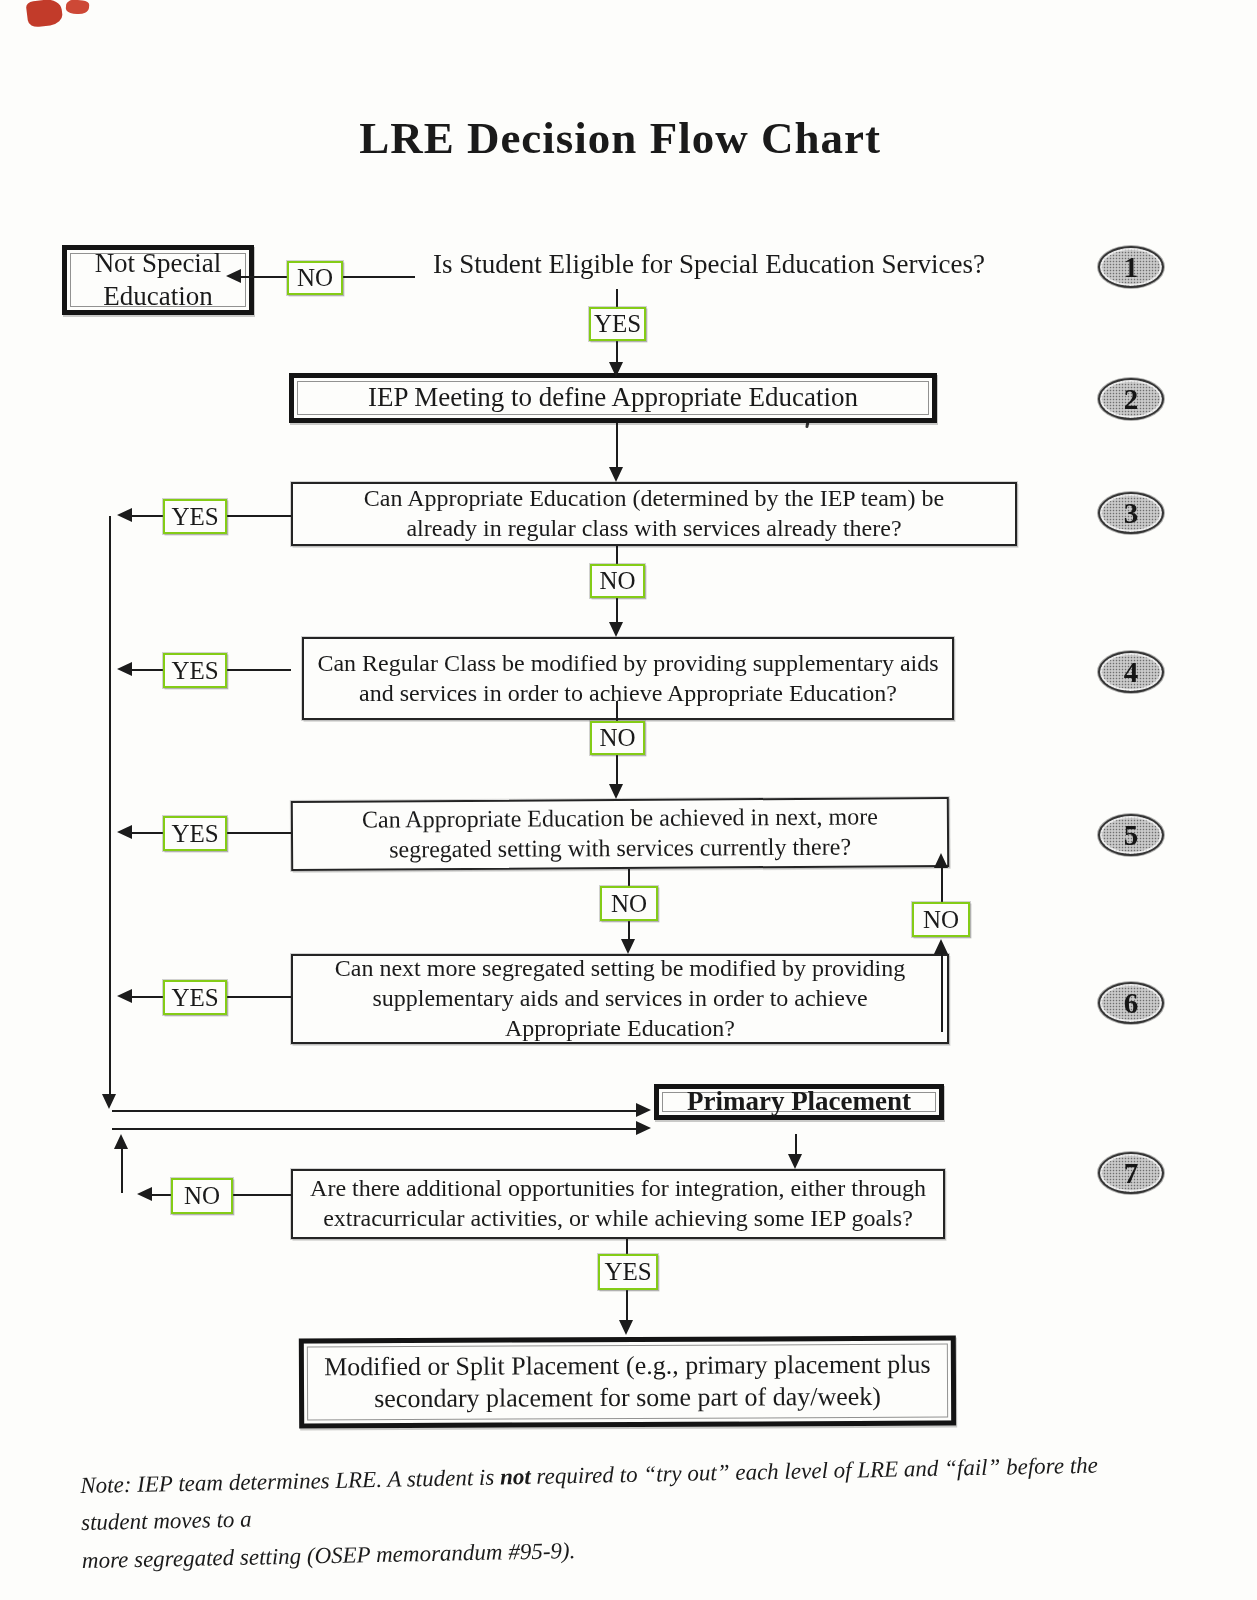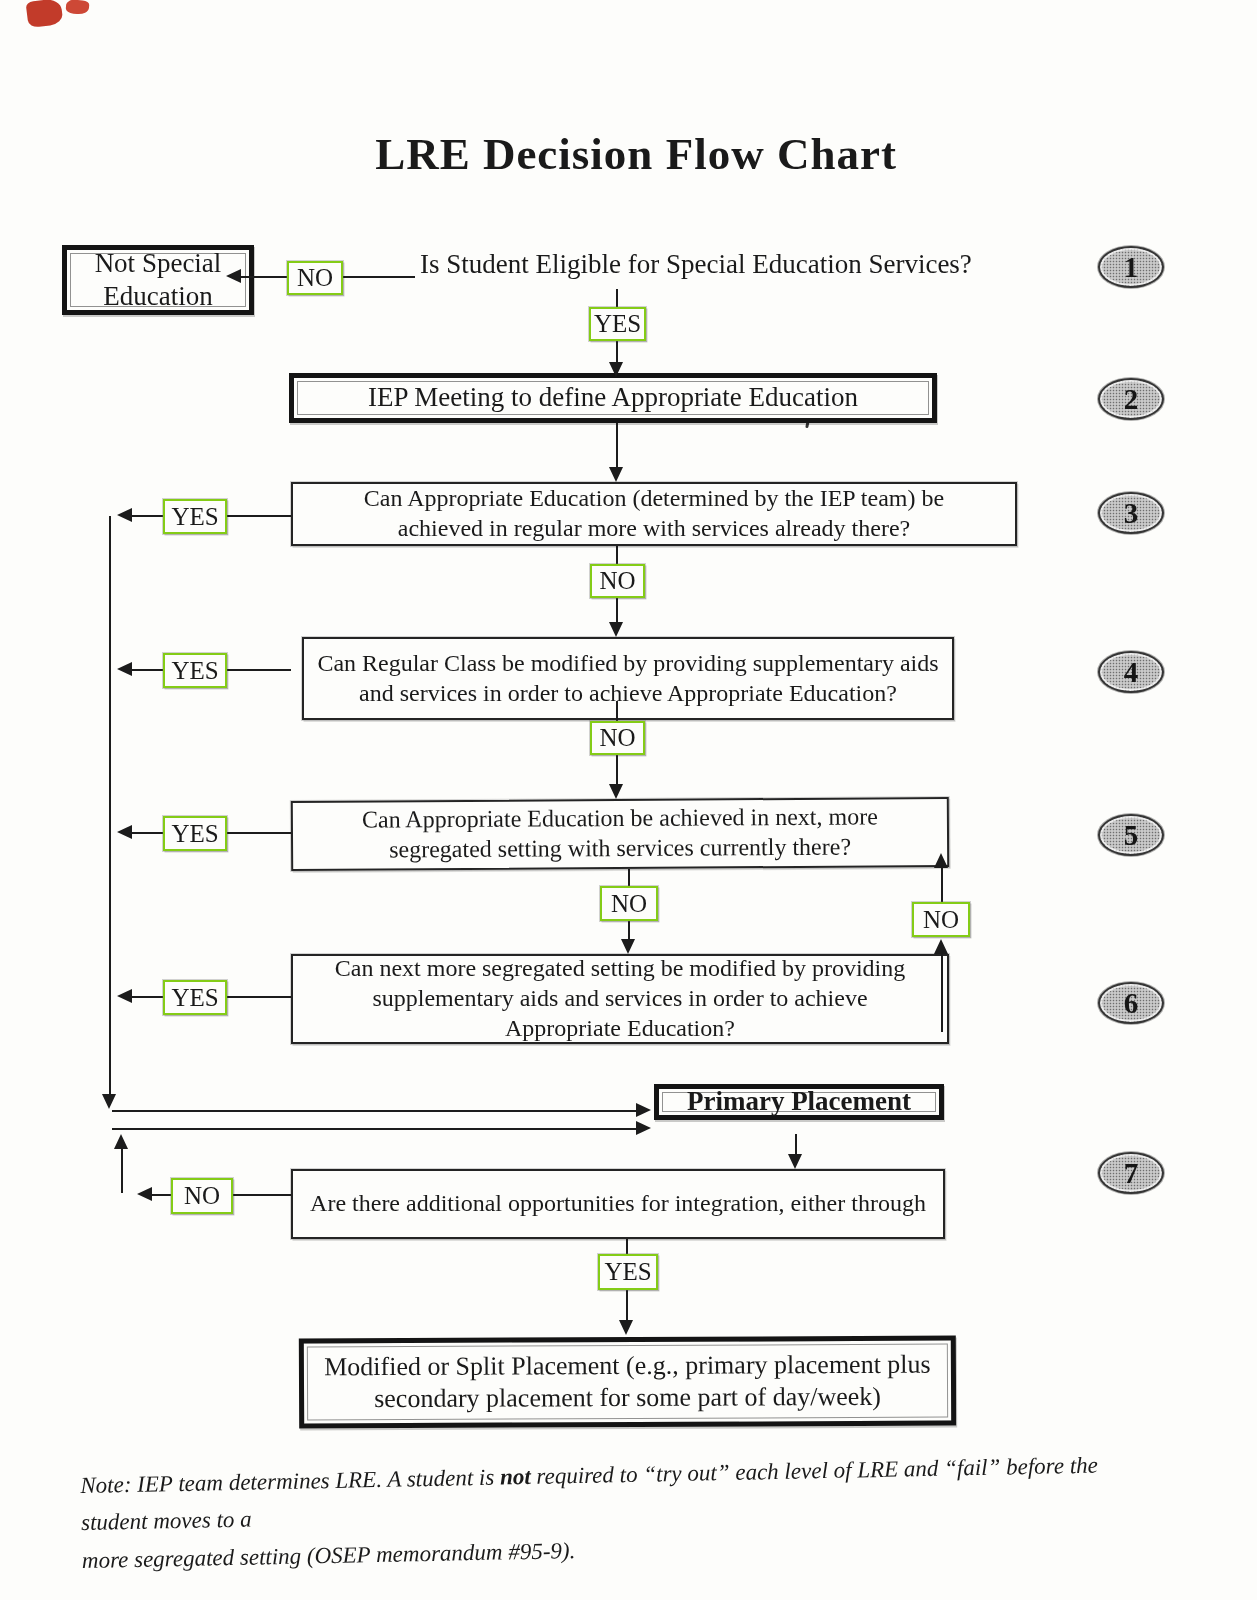--- a/index.html
+++ b/index.html
@@ -1,38 +1,38 @@
 <!DOCTYPE html>
 <html><head>
 <meta charset="utf-8">
 <style>
   html,body{margin:0;padding:0;background:#ffffff;}
   .page{position:relative;width:1257px;height:1600px;background:#fdfdfb;
         font-family:"Liberation Serif", serif;color:#1a1a1a;overflow:hidden;}
 
   .title{position:absolute;left:0;top:112px;width:1240px;text-align:center;
-         font-size:45px;font-weight:700;letter-spacing:1px;margin:16px;}
+         font-size:45px;font-weight:700;letter-spacing:1px;margin:0;}
 
   
   .ln{position:absolute;background:#1c1c1c;z-index:3;}
   .arr{position:absolute;width:0;height:0;z-index:3;}
   .arr.left {border-top:7px solid transparent;border-bottom:7px solid transparent;border-right:15px solid #1c1c1c;}
   .arr.right{border-top:7px solid transparent;border-bottom:7px solid transparent;border-left:15px solid #1c1c1c;}
   .arr.down {border-left:7px solid transparent;border-right:7px solid transparent;border-top:15px solid #1c1c1c;}
   .arr.up   {border-left:7px solid transparent;border-right:7px solid transparent;border-bottom:15px solid #1c1c1c;}
 
   
   .qbox{position:absolute;border:2px solid #242424;background:#fdfdfb;z-index:2;
         display:flex;flex-direction:column;justify-content:center;align-items:center;
         text-align:center;font-size:24px;line-height:1.24;box-sizing:border-box;
         box-shadow:0 0 0 1px rgba(90,90,90,.25), 1.5px 2px 0 rgba(0,0,0,.12);}
   .heavy{border:5px solid #141414;
          box-shadow:inset 0 0 0 3px #fdfdfb, inset 0 0 0 4px rgba(40,40,40,.5), 1px 2px 0 rgba(0,0,0,.2);}
   .bold{font-weight:700;}
-  .qtext{position:absolute;font-size:27px;z-index:2;}
+  .qtext{position:absolute;text-align:center;font-size:27px;z-index:2;}
 
   
   .tag{position:absolute;border:2px solid #84cc16;background:#fdfdfb;z-index:4;
        display:flex;align-items:center;justify-content:center;font-size:25px;
        box-sizing:border-box;box-shadow:0 0 0 1px rgba(110,110,110,.3), 1.5px 1.5px 0 rgba(0,0,0,.18);}
 
   
   .step{position:absolute;width:62px;height:38px;border:2px solid #353535;border-radius:50%;
         background-color:#c9c9c9;
         background-image:radial-gradient(#6e6e6e .8px, rgba(0,0,0,0) 1.05px);
@@ -85,21 +85,21 @@
   <div class="arr down" style="left:609px;top:362px"></div>
 
   <div class="qbox heavy" style="left:289px;top:373px;width:648px;height:50px;font-size:27px">
     <div>IEP Meeting to define Appropriate Education</div>
   </div>
   <div class="ln" style="left:616px;top:423px;width:2px;height:45px"></div>
   <div class="arr down" style="left:609px;top:467px"></div>
 
   <div class="qbox" style="left:291px;top:482px;width:726px;height:64px">
     <div>Can Appropriate Education (determined by the IEP team) be</div>
-    <div>achieved in regular more with services already there?</div>
+    <div>already in regular class with services already there?</div>
   </div>
   <div class="ln" style="left:227px;top:515px;width:64px;height:2px"></div>
   <div class="tag" style="left:163px;top:499px;width:64px;height:35px">YES</div>
   <div class="ln" style="left:132px;top:515px;width:32px;height:2px"></div>
   <div class="arr left" style="left:117px;top:508px"></div>
   <div class="ln" style="left:109px;top:516px;width:2px;height:580px"></div>
   <div class="arr down" style="left:102px;top:1094px"></div>
 
   <div class="ln" style="left:616px;top:546px;width:2px;height:18px"></div>
   <div class="tag" style="left:590px;top:564px;width:55px;height:34px">NO</div>
@@ -158,20 +158,21 @@
     <div>Primary Placement</div>
   </div>
   <div class="ln" style="left:795px;top:1134px;width:2px;height:22px"></div>
   <div class="arr down" style="left:788px;top:1154px"></div>
 
   <div class="arr up" style="left:114px;top:1134px"></div>
   <div class="ln" style="left:121px;top:1149px;width:2px;height:44px"></div>
 
   <div class="qbox" style="left:291px;top:1169px;width:654px;height:70px">
     <div>Are there additional opportunities for integration, either through</div>
+    <div>extracurricular activities, or while achieving some IEP goals?</div>
   </div>
   <div class="ln" style="left:233px;top:1194px;width:58px;height:2px"></div>
   <div class="tag" style="left:171px;top:1178px;width:62px;height:36px">NO</div>
   <div class="ln" style="left:152px;top:1194px;width:20px;height:2px"></div>
   <div class="arr left" style="left:137px;top:1187px"></div>
 
   <div class="ln" style="left:626px;top:1239px;width:2px;height:15px"></div>
   <div class="tag" style="left:598px;top:1254px;width:60px;height:36px">YES</div>
   <div class="ln" style="left:626px;top:1290px;width:2px;height:32px"></div>
   <div class="arr down" style="left:619px;top:1320px"></div>

